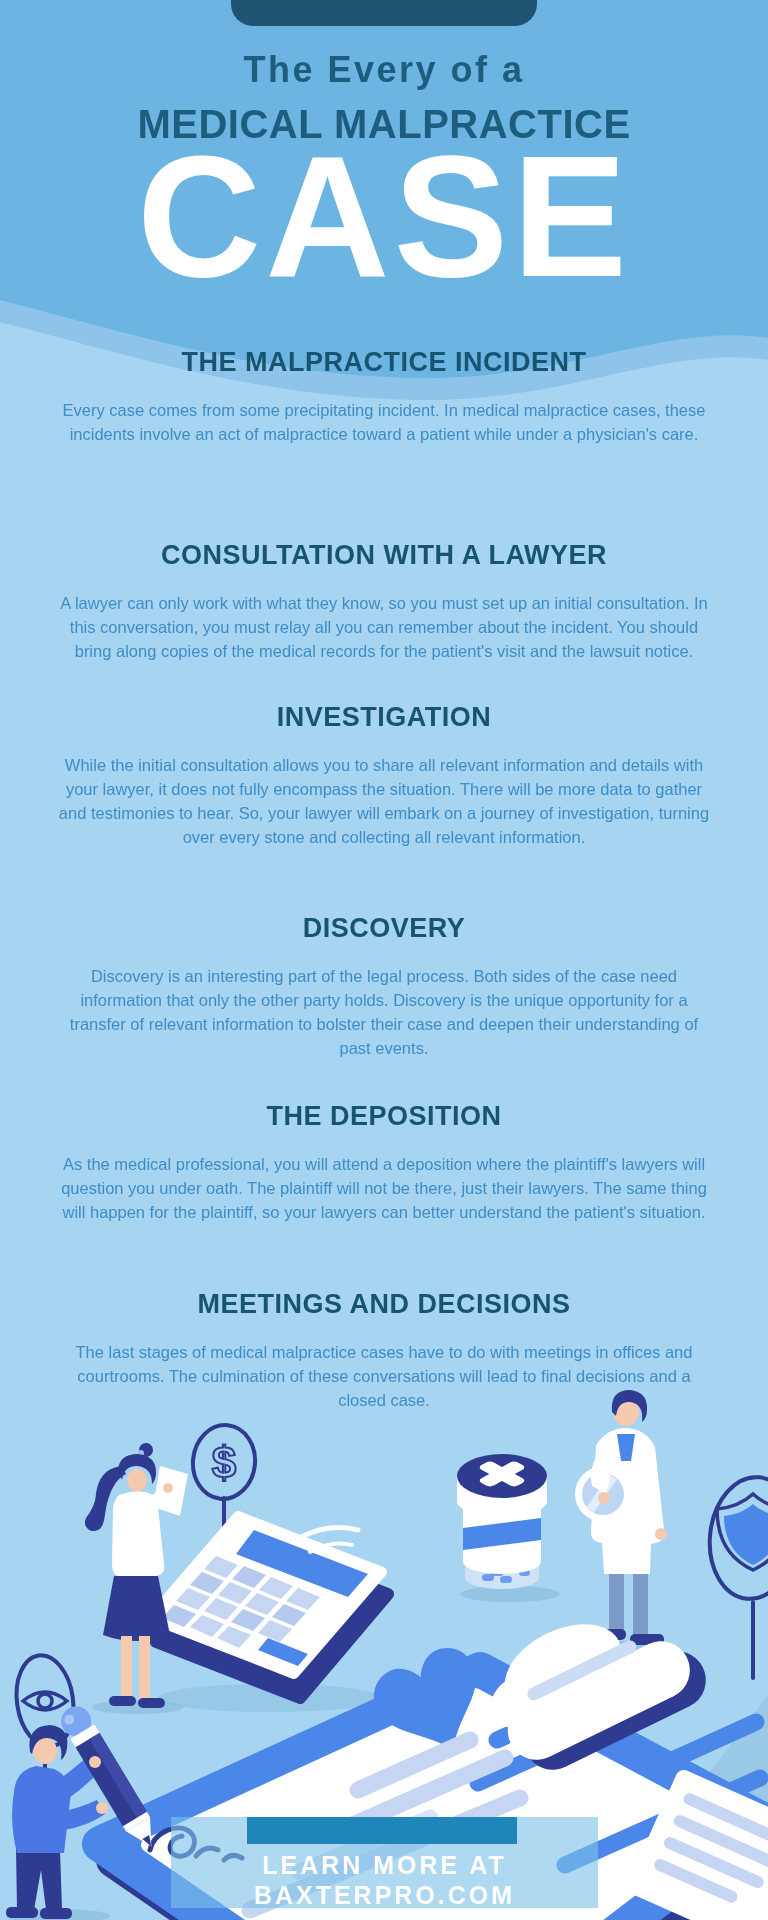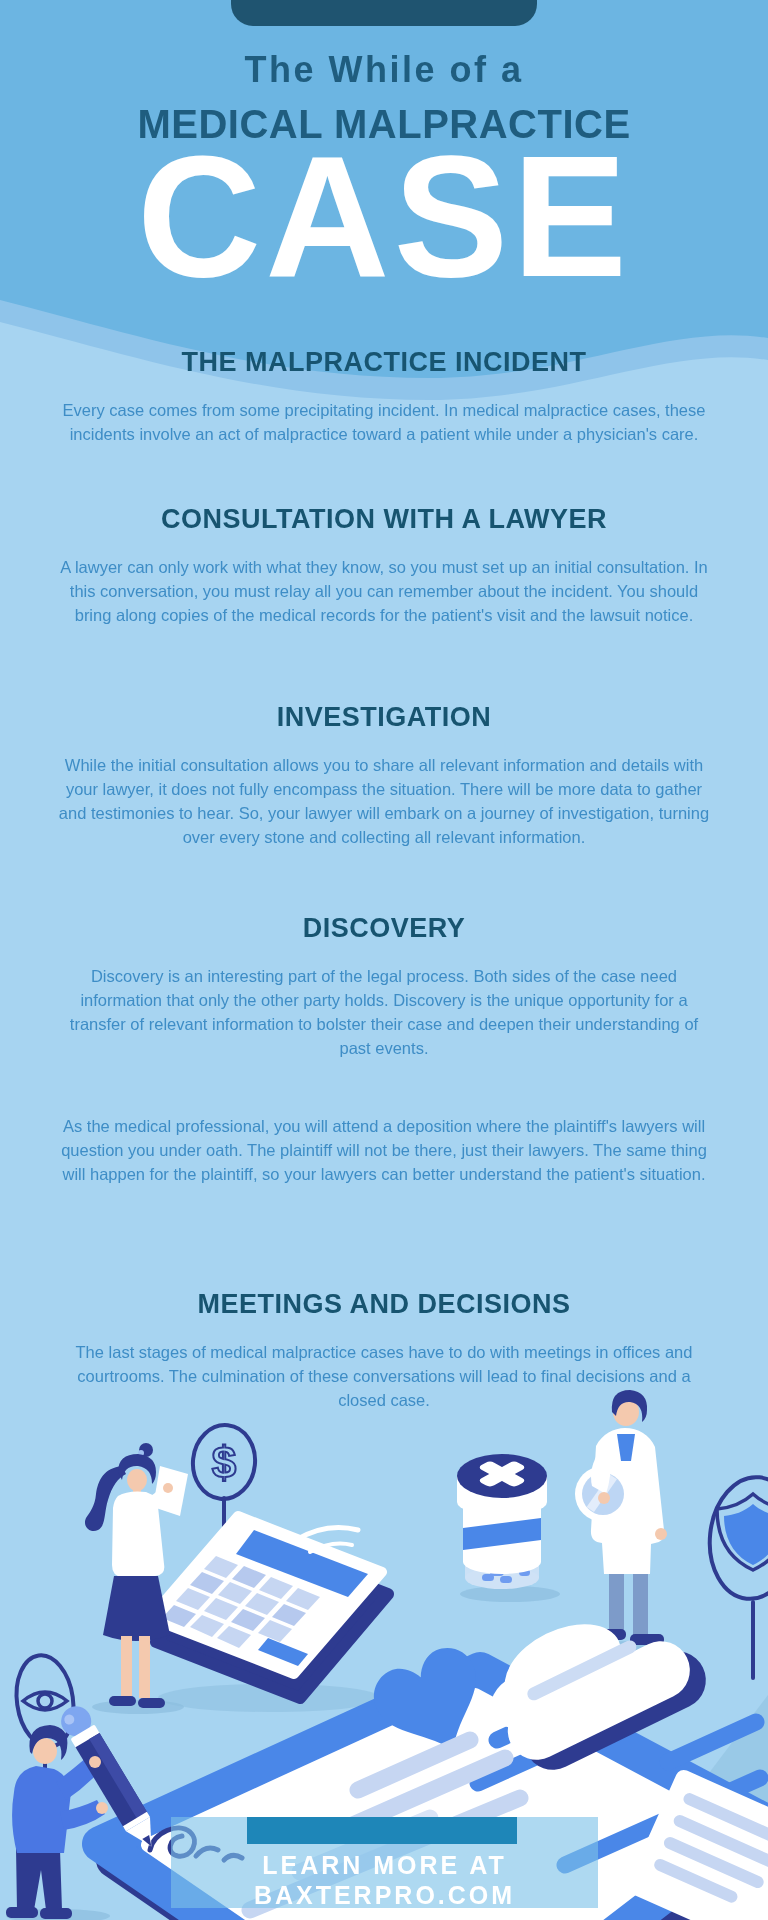--- a/index.html
+++ b/index.html
@@ -41,42 +41,43 @@
 
 <div class="page">
 
   <svg class="hero-wave" width="768" height="400" viewBox="0 0 768 400">
     <path d="M0,322 C120,352 260,400 430,400 C570,400 670,344 768,360 L768,0 L0,0 Z" fill="var(--wave-mid,#8fc4ea)"></path>
     <path d="M0,300 C120,330 260,378 430,378 C570,378 670,322 768,338 L768,0 L0,0 Z" fill="var(--bg-top,#6cb5e2)"></path>
   </svg>
 
   <header class="hero">
     <div class="tab"></div>
-    <div class="t-small">The While of a</div>
+    <div class="t-small">The Every of a</div>
     <div class="t-med">MEDICAL MALPRACTICE</div>
     <div class="t-case">CASE</div>
   </header>
 
   <section class="sec" style="top:339px">
     <h2 class="sec-h">THE MALPRACTICE INCIDENT</h2>
     <p class="sec-b">Every case comes from some precipitating incident. In medical malpractice cases, these incidents involve an act of malpractice toward a patient while under a physician's care.</p>
   </section>
-  <section class="sec" style="top:496px">
+  <section class="sec" style="top:532px">
     <h2 class="sec-h">CONSULTATION WITH A LAWYER</h2>
     <p class="sec-b">A lawyer can only work with what they know, so you must set up an initial consultation. In this conversation, you must relay all you can remember about the incident. You should bring along copies of the medical records for the patient's visit and the lawsuit notice.</p>
   </section>
   <section class="sec" style="top:905px">
     <h2 class="sec-h">DISCOVERY</h2>
     <p class="sec-b">Discovery is an interesting part of the legal process. Both sides of the case need information that only the other party holds. Discovery is the unique opportunity for a transfer of relevant information to bolster their case and deepen their understanding of past events.</p>
   </section>
   <section class="sec" style="top:694px">
     <h2 class="sec-h">INVESTIGATION</h2>
     <p class="sec-b">While the initial consultation allows you to share all relevant information and details with your lawyer, it does not fully encompass the situation. There will be more data to gather and testimonies to hear. So, your lawyer will embark on a journey of investigation, turning over every stone and collecting all relevant information.</p>
   </section>
   <section class="sec" style="top:1093px">
+    <h2 class="sec-h">THE DEPOSITION</h2>
     <p class="sec-b">As the medical professional, you will attend a deposition where the plaintiff's lawyers will question you under oath. The plaintiff will not be there, just their lawyers. The same thing will happen for the plaintiff, so your lawyers can better understand the patient's situation.</p>
   </section>
   <section class="sec" style="top:1281px">
     <h2 class="sec-h">MEETINGS AND DECISIONS</h2>
     <p class="sec-b">The last stages of medical malpractice cases have to do with meetings in offices and courtrooms. The culmination of these conversations will lead to final decisions and a closed case.</p>
   </section>
 
   <svg class="illustration" width="768" height="770" viewBox="0 0 768 770">
 
     <polygon points="768,545 598,770 768,770" class="f-sh" opacity=".5"></polygon>

